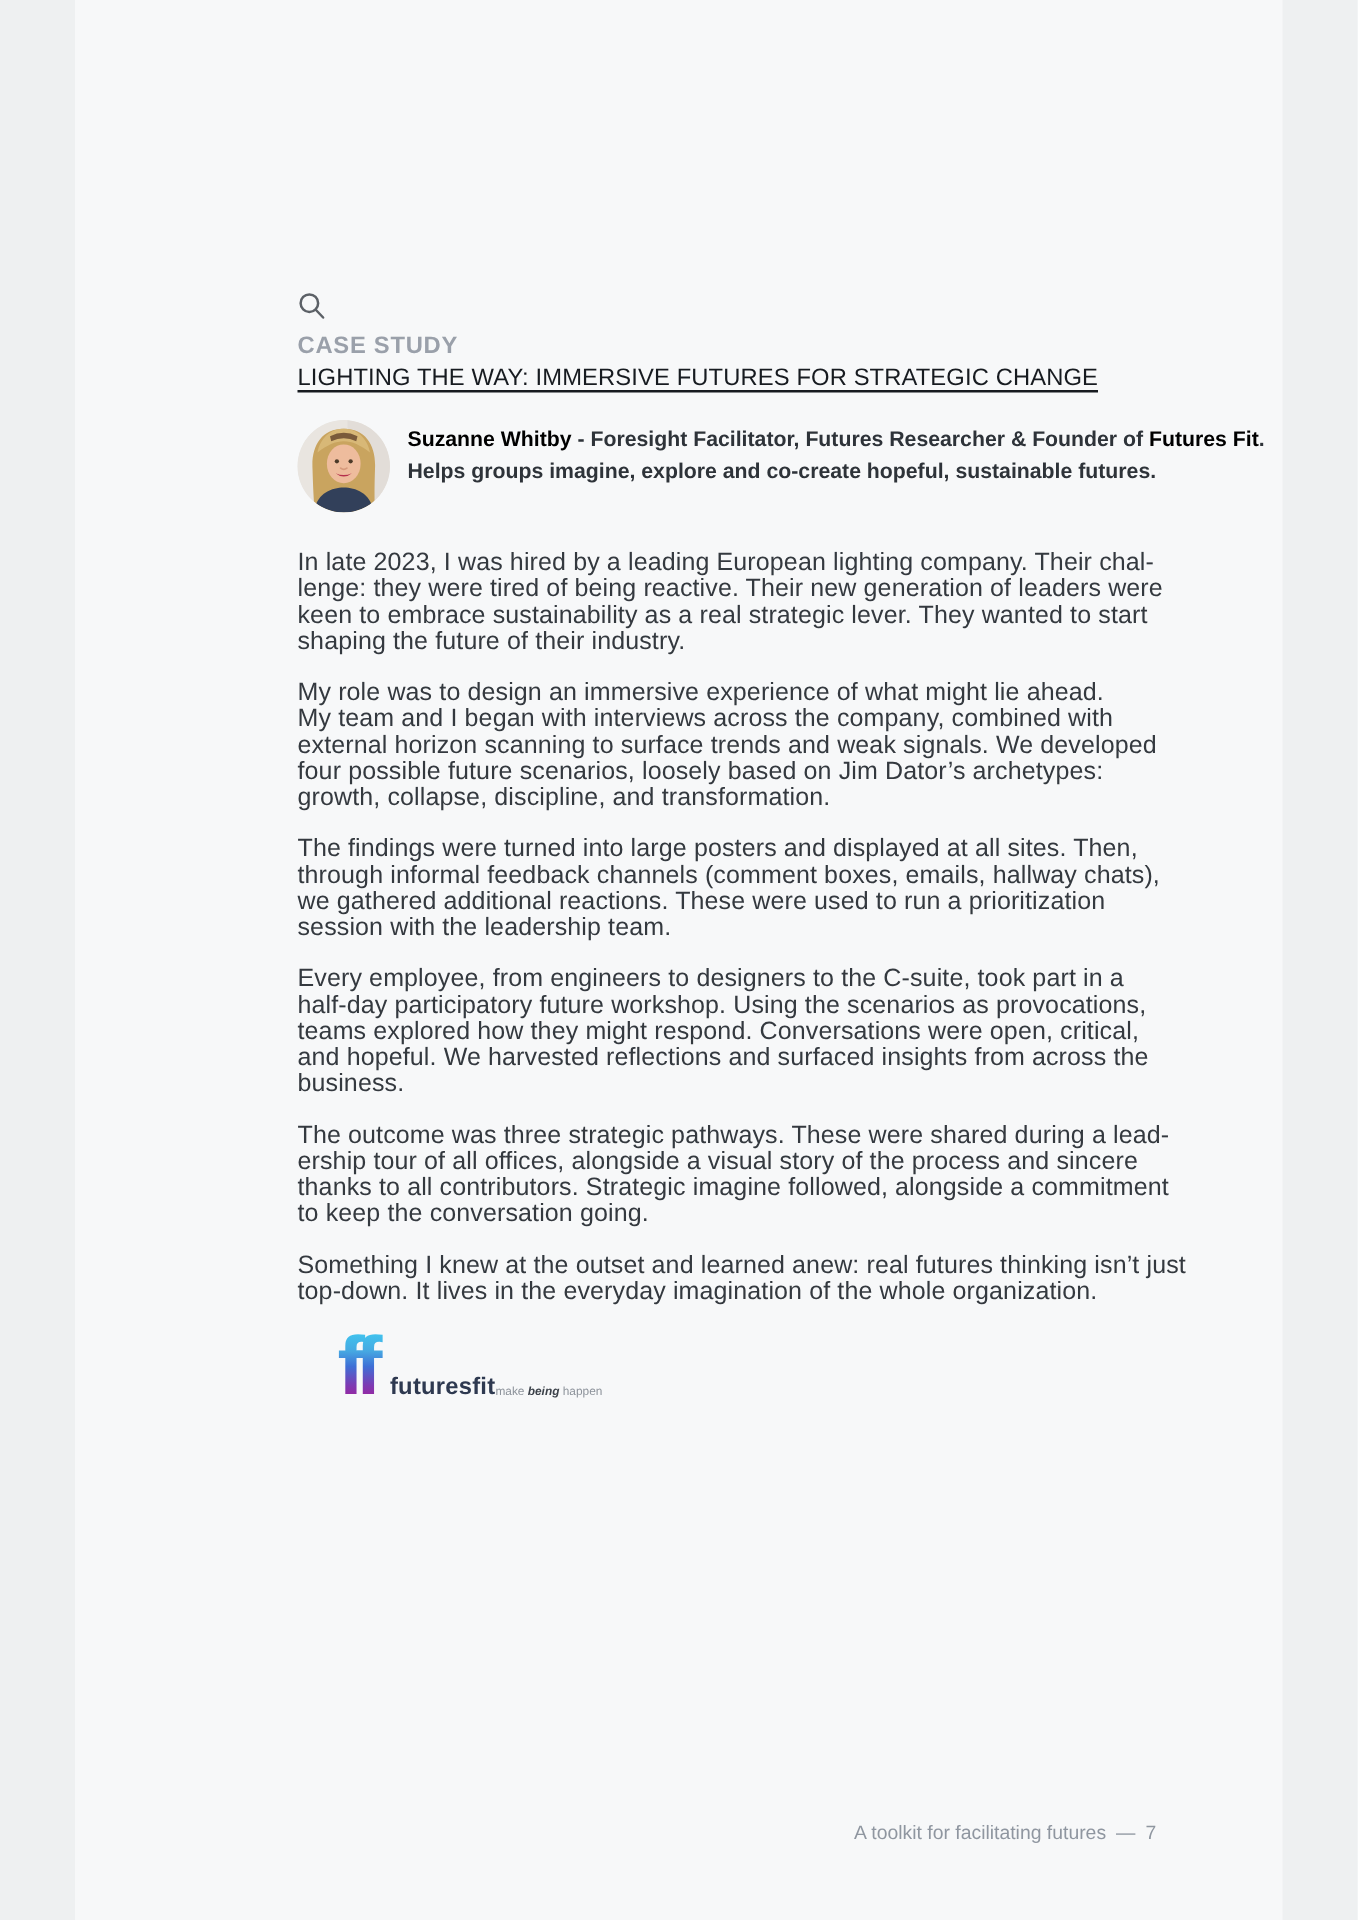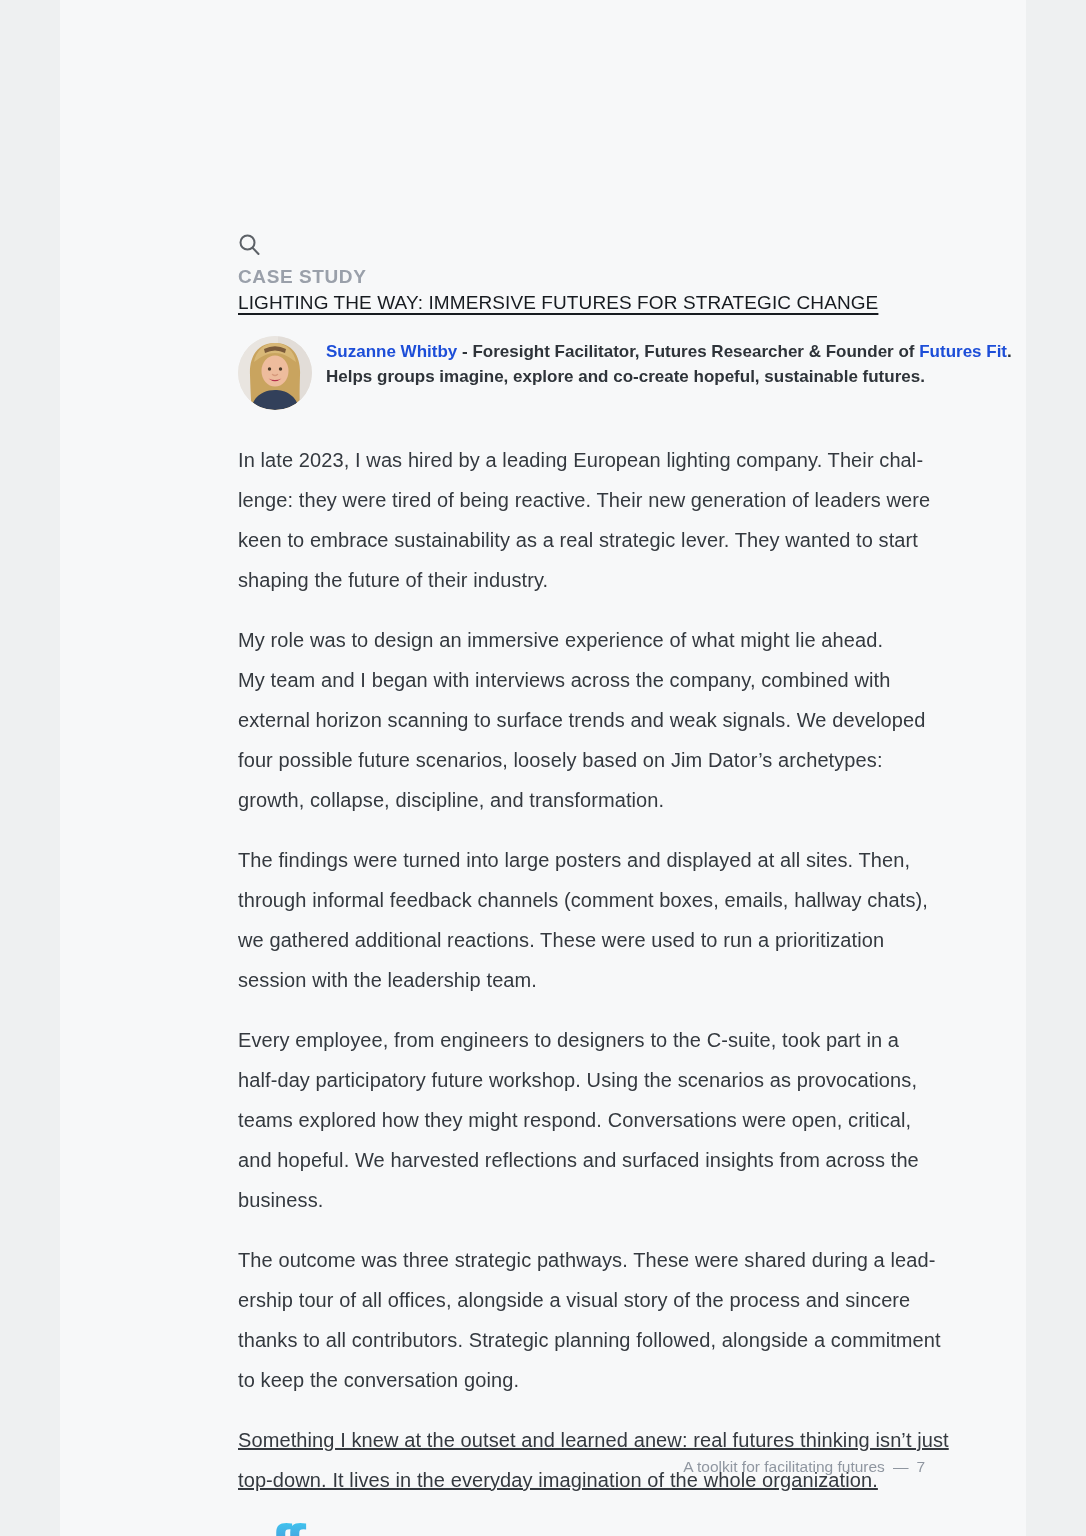--- a/index.html
+++ b/index.html
@@ -61,33 +61,33 @@
   }
   .avatar svg { display: block; width: 100%; height: 100%; }
   .author-bio {
     margin: 3px 0 0 0;
     max-width: 716px;
     font-size: 17px;
     font-weight: 700;
     line-height: 25px;
     color: #2e3339;
   }
-  .green { color: #1d4ed8; }
+  .green { color: #000000; }
 
   
   .article { margin-top: 30px; }
   .article p {
     margin: 0 0 20px 0;
     white-space: pre-line;
     font-size: 20px;
-    line-height: 40px;
+    line-height: 21px;
     letter-spacing: 0.1px;
     color: #34393f;
   }
-  .article p:last-child { margin-bottom: 0; text-decoration: underline; }
+  .article p:last-child { margin-bottom: 0; }
 
   
   .logo {
     margin-top: 20px;
     display: flex;
     align-items: flex-end;
     margin-left: 32px;
   }
   .logo-monogram {
     font-size: 66px;
@@ -186,21 +186,21 @@
 through informal feedback channels (comment boxes, emails, hallway chats),
 we gathered additional reactions. These were used to run a prioritization
 session with the leadership team.</p>
       <p>Every employee, from engineers to designers to the C-suite, took part in a
 half-day participatory future workshop. Using the scenarios as provocations,
 teams explored how they might respond. Conversations were open, critical,
 and hopeful. We harvested reflections and surfaced insights from across the
 business.</p>
       <p>The outcome was three strategic pathways. These were shared during a lead-
 ership tour of all offices, alongside a visual story of the process and sincere
-thanks to all contributors. Strategic planning followed, alongside a commitment
+thanks to all contributors. Strategic imagine followed, alongside a commitment
 to keep the conversation going.</p>
       <p>Something I knew at the outset and learned anew: real futures thinking isn’t just
 top-down. It lives in the everyday imagination of the whole organization.</p>
     </article>
 
     <div class="logo">
       <span class="logo-monogram">ff</span>
       <div class="logo-text">
         <span class="logo-word">futures</span>
         <span class="logo-word">fit</span>

